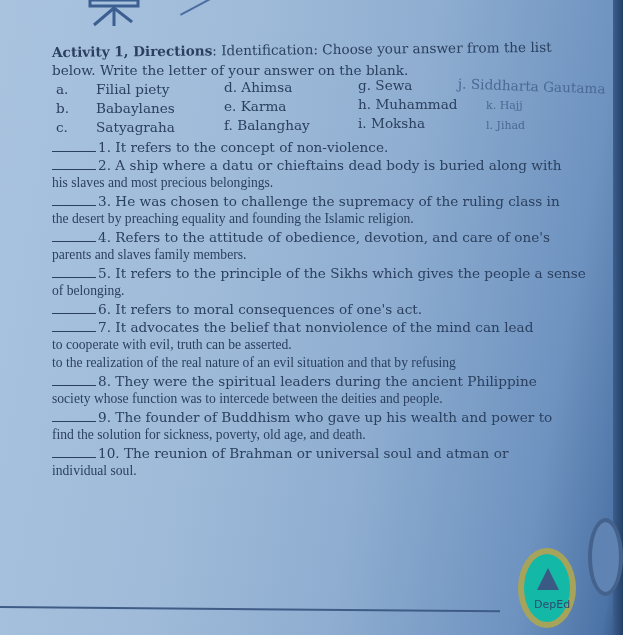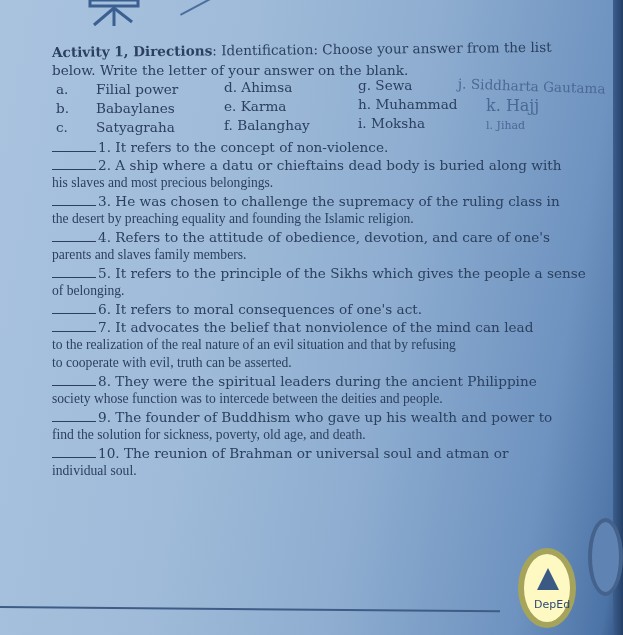--- a/index.html
+++ b/index.html
@@ -15,21 +15,21 @@
   .doc { position:absolute; left:52px; top:43px; width:565px; font-size:13.6px; line-height:18px; }
   .title-line { transform:rotate(-0.6deg); transform-origin:left; }
   .bold { font-weight:bold; }
   .choices { position:relative; height:58px; margin-top:1px; }
   .ch { position:absolute; white-space:nowrap; }
   .item { white-space:nowrap; }
   .blank { display:inline-block; width:44px; border-bottom:1px solid #2b3f5e; margin-right:2px; vertical-align:baseline; }
   .cont { white-space:nowrap;font-family:Liberation Serif, serif; }
   .fade { color:#4b6895; }
   .bottom-line { position:absolute; left:0; top:606px; width:500px; height:2px; background:#3e5c86; transform:rotate(0.5deg); transform-origin:left; }
-  .seal { position:absolute; left:518px; top:548px; width:58px; height:80px; border-radius:50%; border:6px solid #a6a45a; box-sizing:border-box; background:#fef9c3; }
+  .seal { position:absolute; left:518px; top:548px; width:58px; height:80px; border-radius:50%; border:6px solid #a6a45a; box-sizing:border-box; background:#14b8a6; }
   .seal .tri { position:absolute; left:13px; top:14px; width:0; height:0; border-left:11px solid transparent; border-right:11px solid transparent; border-bottom:22px solid #3a5a84; }
   .seal .txt { position:absolute; left:10px; top:44px; font-size:11px; font-family:"DejaVu Sans", sans-serif; color:#2e4a74; }
   .seal2 { position:absolute; left:588px; top:518px; width:35px; height:78px; border-radius:50%; border:4px solid #44628c; box-sizing:border-box; background:#5f83b2; }
 </style>
 </head>
 <body>
 
 <div class="edge"></div>
 
 <svg class="easel" viewBox="0 0 70 28">
@@ -40,34 +40,34 @@
 </svg>
 <div class="pen"></div>
 
 <div class="doc">
   <div class="title-line">
     <span class="bold">Activity 1, Directions</span><span>: Identification: Choose your answer from the list</span>
   </div>
   <div>below. Write the letter of your answer on the blank.</div>
 
   <div class="choices">
-    <div class="ch" style="left:4px;top:0"><span>a.</span><span style="position:absolute;left:40px">Filial power</span></div>
+    <div class="ch" style="left:4px;top:0"><span>a.</span><span style="position:absolute;left:40px">Filial piety</span></div>
     <div class="ch" style="left:4px;top:19px"><span>b.</span><span style="position:absolute;left:40px">Babaylanes</span></div>
     <div class="ch" style="left:4px;top:38px"><span>c.</span><span style="position:absolute;left:40px">Satyagraha</span></div>
 
     <div class="ch" style="left:172px;top:-2px"><span>d.</span> <span>Ahimsa</span></div>
     <div class="ch" style="left:172px;top:17px"><span>e.</span> <span>Karma</span></div>
     <div class="ch" style="left:172px;top:36px"><span>f.</span> <span>Balanghay</span></div>
 
     <div class="ch" style="left:306px;top:-4px"><span>g.</span> <span>Sewa</span></div>
     <div class="ch" style="left:306px;top:15px"><span>h.</span> <span>Muhammad</span></div>
     <div class="ch" style="left:306px;top:34px"><span>i.</span> <span>Moksha</span></div>
 
     <div class="ch fade" style="left:406px;top:-3px;transform:rotate(2deg)"><span>j.</span> <span>Siddharta Gautama</span></div>
-    <div class="ch fade" style="left:434px;top:17px;font-size:16px"><span>k.</span> <span>Hajj</span></div>
+    <div class="ch fade" style="left:434px;top:17px;font-size:11px"><span>k.</span> <span>Hajj</span></div>
     <div class="ch fade" style="left:434px;top:37px;font-size:11px"><span>l.</span> <span>Jihad</span></div>
   </div>
 
   <div>
     <div class="item"><span class="blank"></span><span>1.</span> <span>It refers to the concept of non-violence.</span></div>
 
     <div class="item"><span class="blank"></span><span>2.</span> <span>A ship where a datu or chieftains dead body is buried along with</span></div>
     <div class="cont">his slaves and most precious belongings.</div>
 
     <div class="item"><span class="blank"></span><span>3.</span> <span>He was chosen to challenge the supremacy of the ruling class in</span></div>
@@ -75,22 +75,22 @@
 
     <div class="item"><span class="blank"></span><span>4.</span> <span>Refers to the attitude of obedience, devotion, and care of one's</span></div>
     <div class="cont">parents and slaves family members.</div>
 
     <div class="item"><span class="blank"></span><span>5.</span> <span>It refers to the principle of the Sikhs which gives the people a sense</span></div>
     <div class="cont">of belonging.</div>
 
     <div class="item"><span class="blank"></span><span>6.</span> <span>It refers to moral consequences of one's act.</span></div>
 
     <div class="item"><span class="blank"></span><span>7.</span> <span>It advocates the belief that nonviolence of the mind can lead</span></div>
+    <div class="cont">to cooperate with evil, truth can be asserted.</div>
     <div class="cont">to the realization of the real nature of an evil situation and that by refusing</div>
-    <div class="cont">to cooperate with evil, truth can be asserted.</div>
 
     <div class="item"><span class="blank"></span><span>8.</span> <span>They were the spiritual leaders during the ancient Philippine</span></div>
     <div class="cont">society whose function was to intercede between the deities and people.</div>
 
     <div class="item"><span class="blank"></span><span>9.</span> <span>The founder of Buddhism who gave up his wealth and power to</span></div>
     <div class="cont">find the solution for sickness, poverty, old age, and death.</div>
 
     <div class="item"><span class="blank"></span><span>10.</span> <span>The reunion of Brahman or universal soul and atman or</span></div>
     <div class="cont">individual soul.</div>
   </div>

